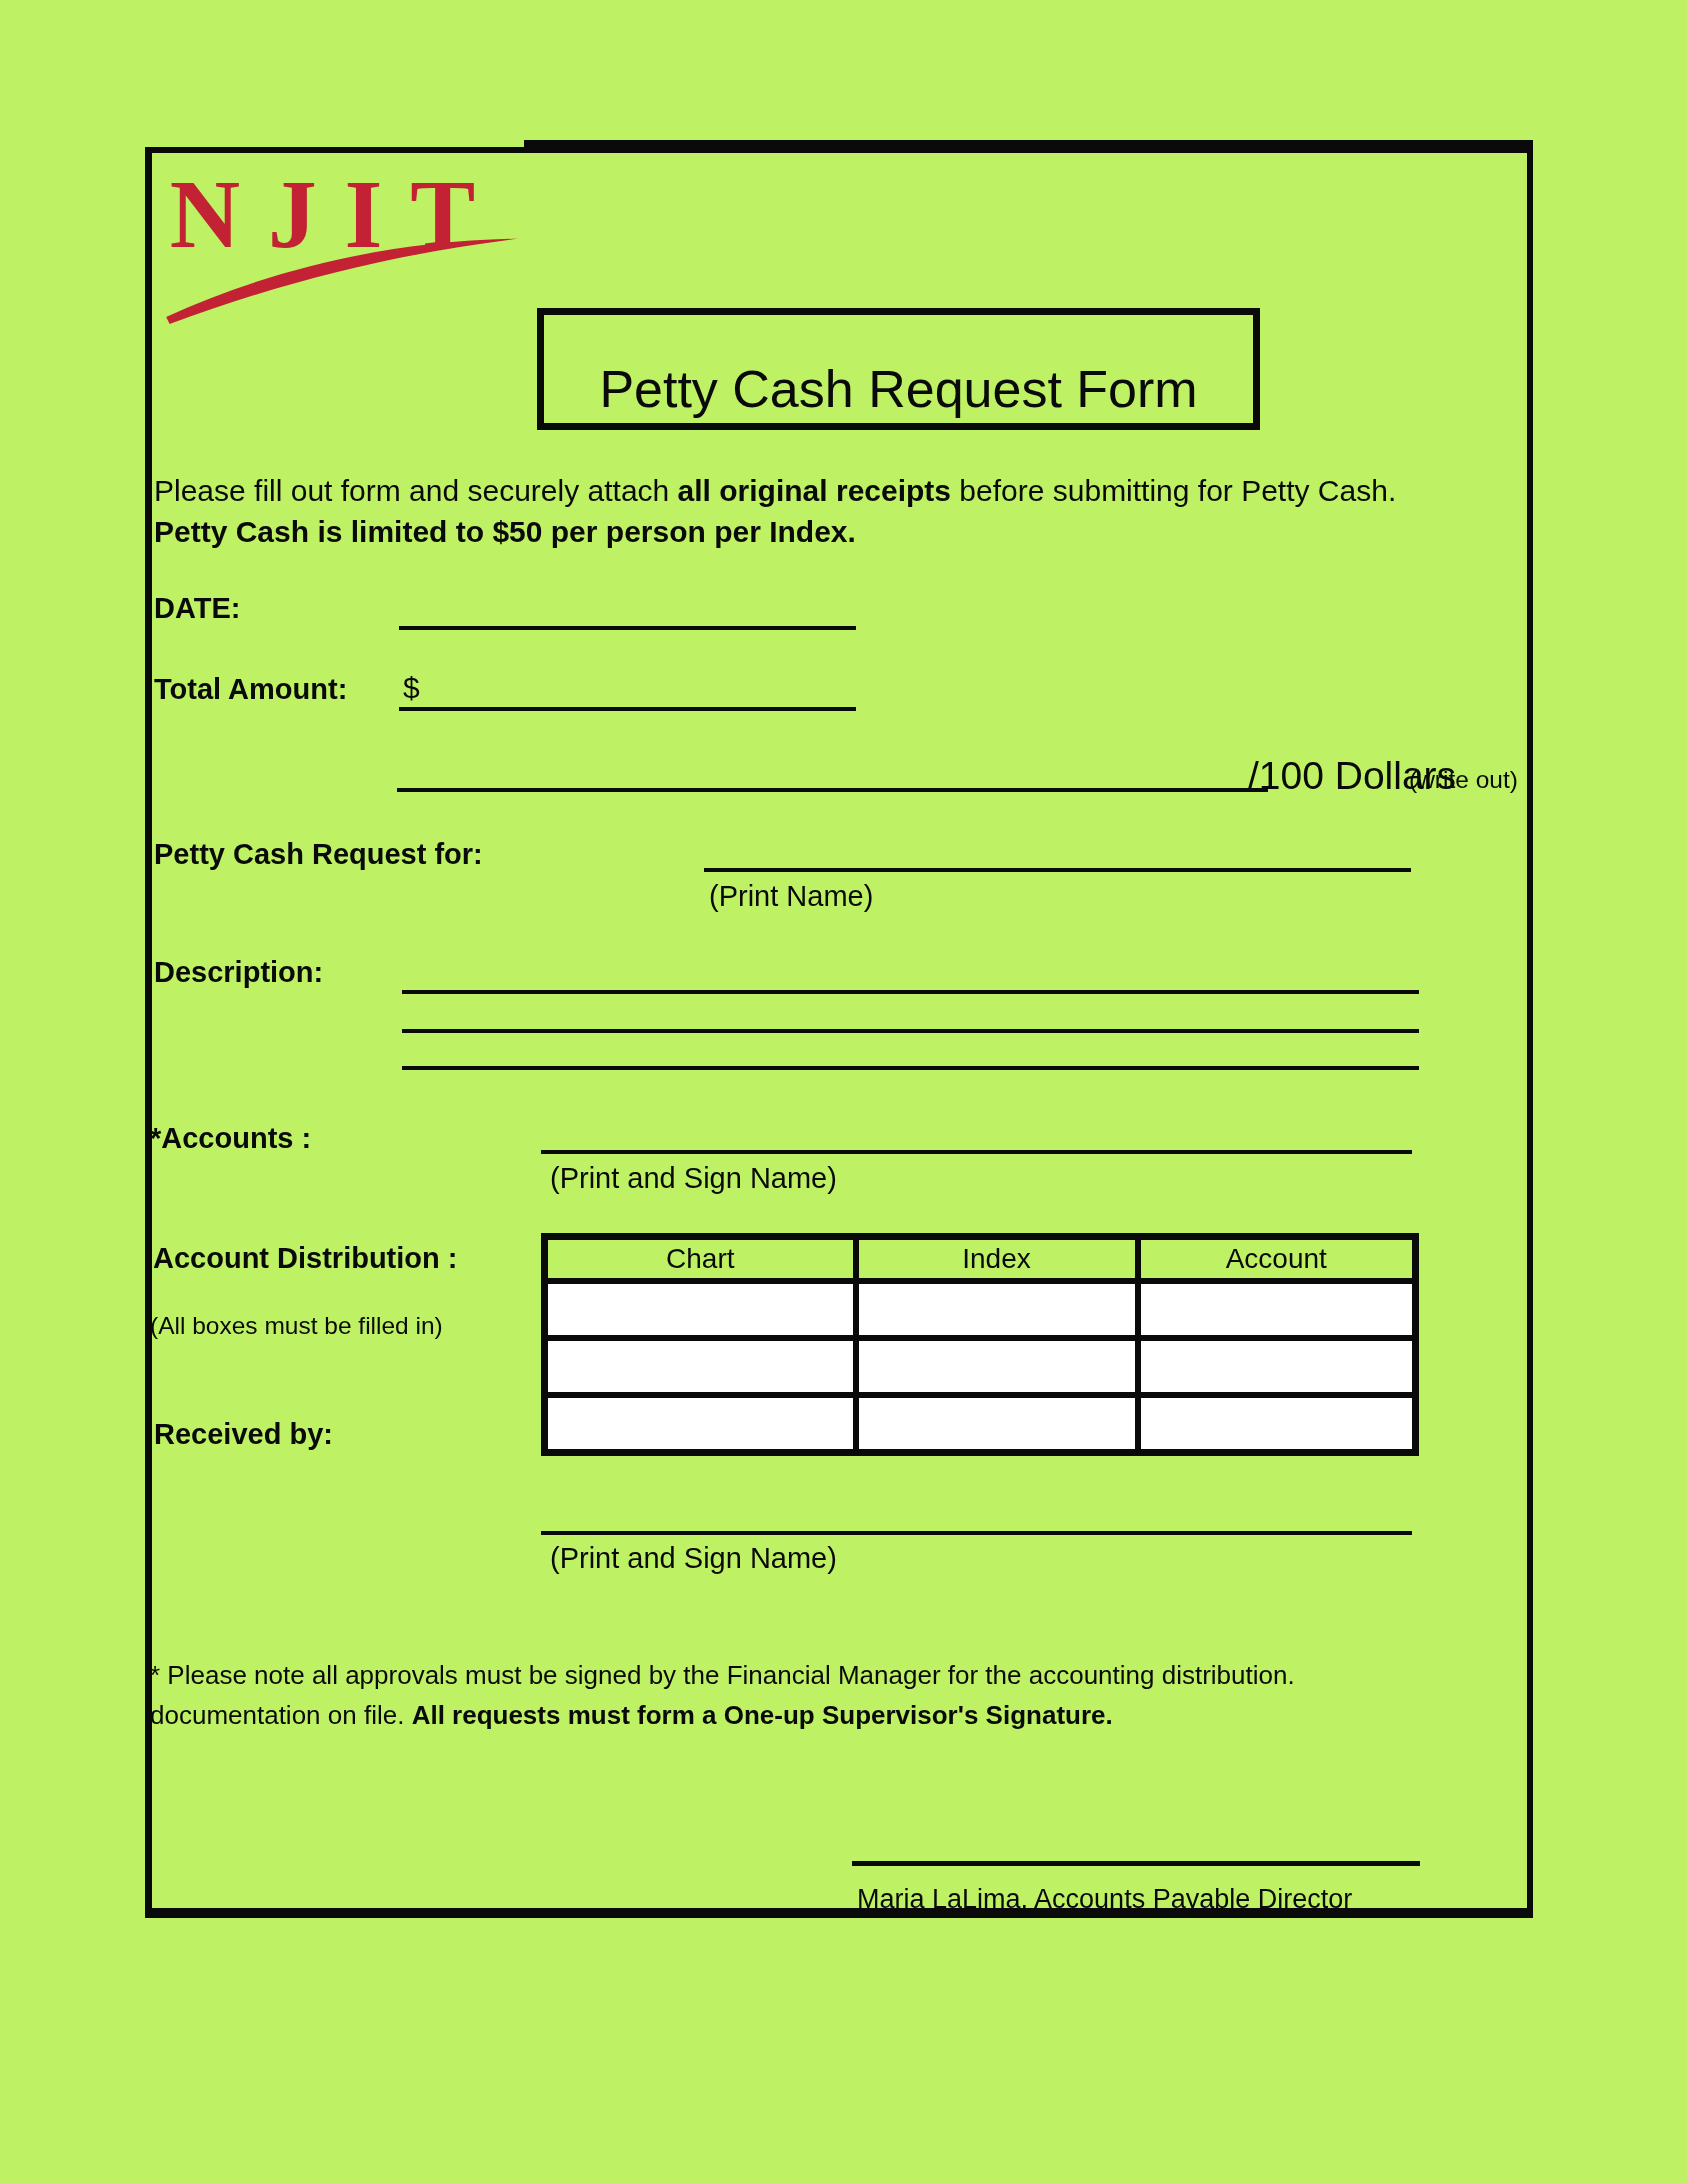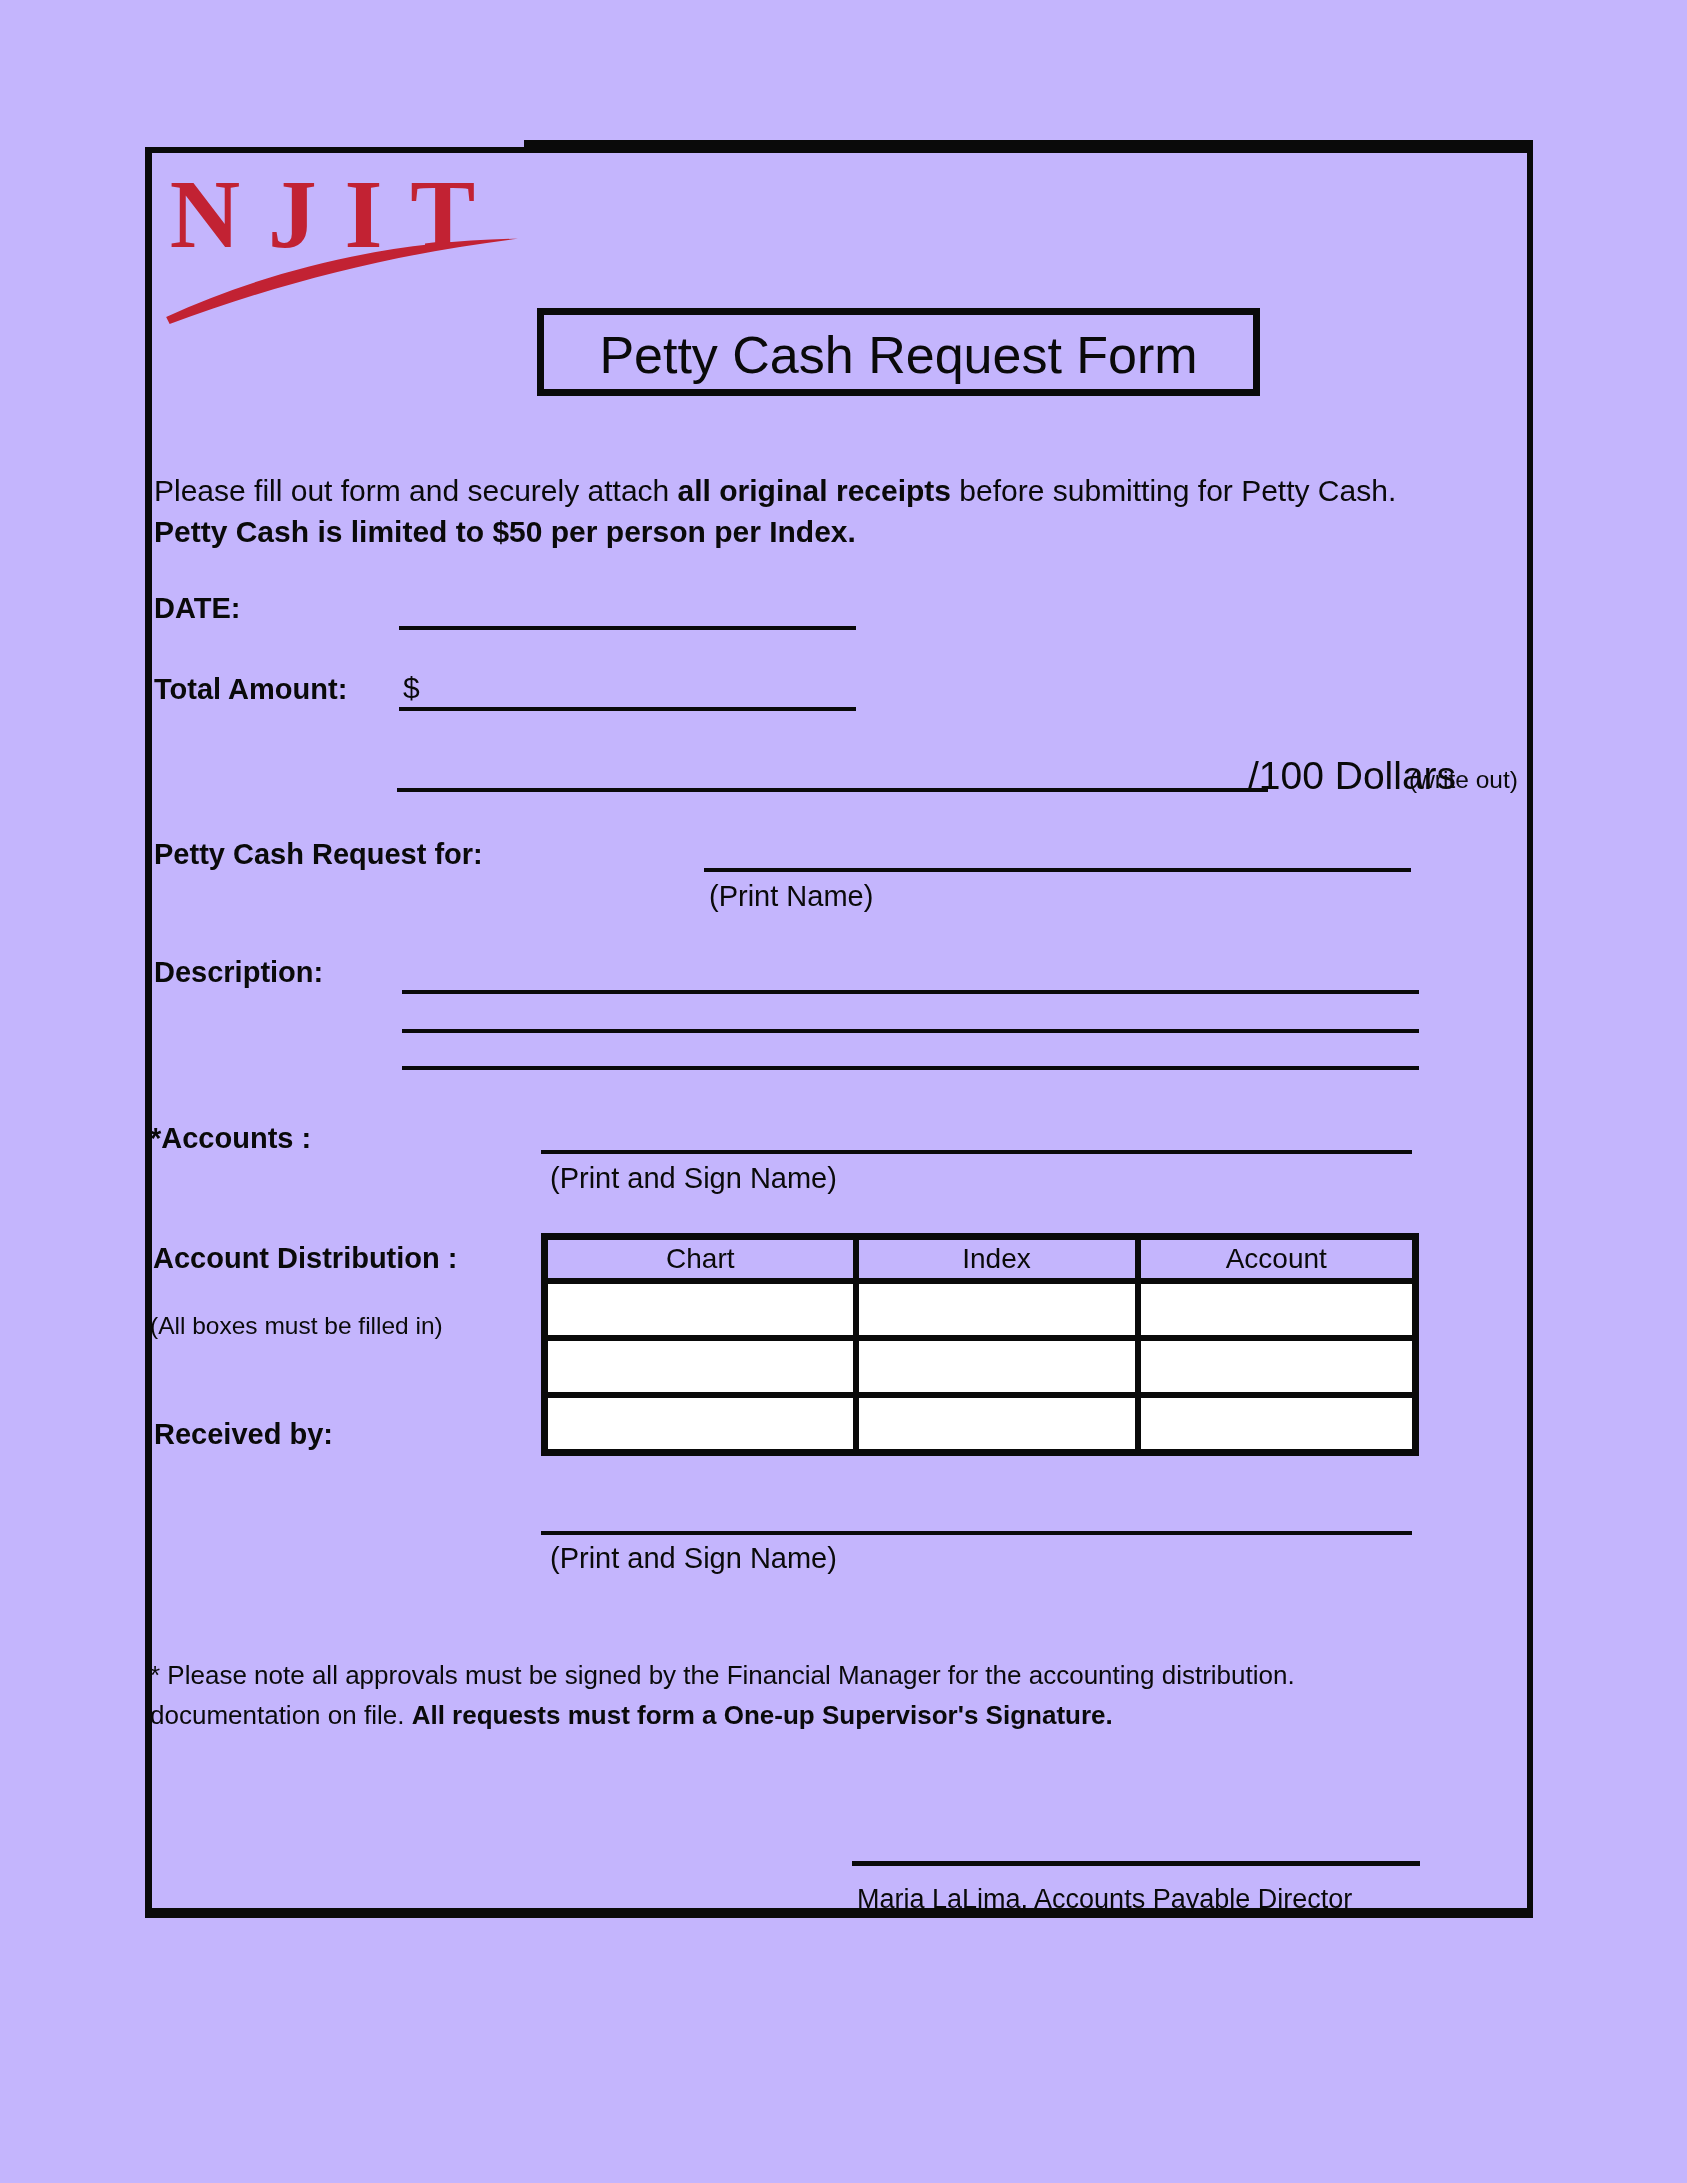--- a/index.html
+++ b/index.html
@@ -1,19 +1,19 @@
 <!DOCTYPE html>
 <html style="font-size:14px"><head>
 <meta charset="utf-8">
 <style>
   html,body{margin:0;padding:0;background:#ffffff;}
   .page{
     position:relative;
     width:1687px;height:2184px;
-    background:#c4b5fd;
+    background:#bef264;
     font-family:"Liberation Sans", sans-serif;
     color:#0a0a0a;
     overflow:hidden;
   }
   
   .form-border{
     position:absolute;left:145px;top:147px;
     width:1388px;height:1771px;
     border-style:solid;border-color:#0a0a0a;
     border-width:6.1px 6.1px 10.5px 7px;
@@ -24,21 +24,21 @@
     background:#0a0a0a;
   }
   
   .logo{position:absolute;left:162px;top:176px;width:367px;height:148px;}
   .logo text{
     font-family:"Liberation Serif", serif;
     font-weight:bold;font-size:112px;letter-spacing:32px;
   }
   
   .title-box{
-    position:absolute;left:537px;top:308px;width:723px;height:88px;
+    position:absolute;left:537px;top:308px;width:723px;height:122px;
     border:7px solid #0a0a0a;box-sizing:border-box;
     display:flex;align-items:flex-end;justify-content:center;
   }
   .title-box span{
     font-size:52px;line-height:58px;letter-spacing:0px;
     padding-bottom:5.2px;white-space:nowrap;
   }
   
   .instructions{position:absolute;left:154px;top:470px;width:1363px;font-size:30px;line-height:41px;}
   .bold{font-weight:bold;}

